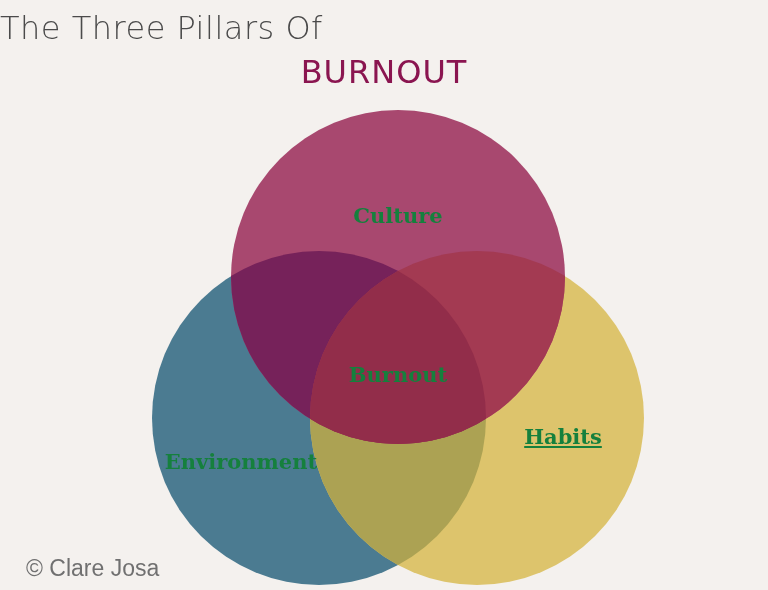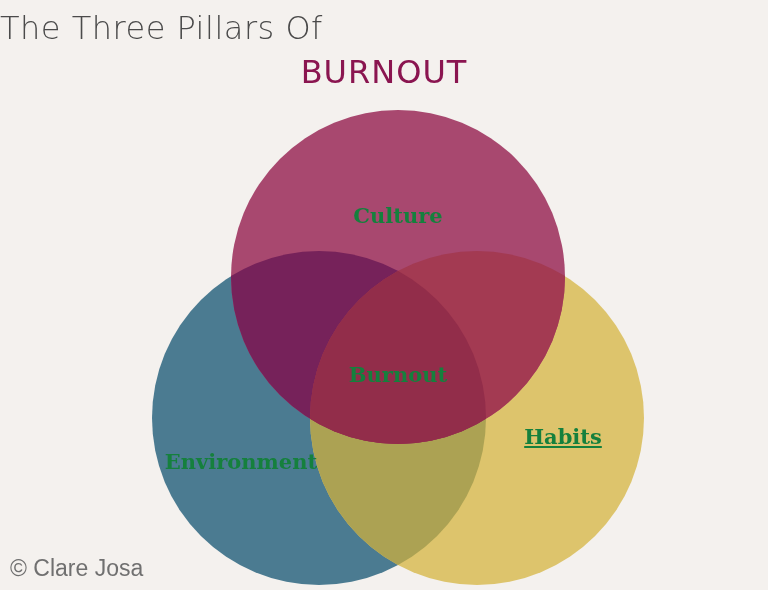--- a/index.html
+++ b/index.html
@@ -32,21 +32,21 @@
     position: absolute;
     color: #15803d;
     font-family: "DejaVu Serif", serif;
     font-weight: bold;
     font-size: 21px;
     line-height: 26px;
     white-space: nowrap;
     transform: translate(-50%, -50%);
   }
   .copyright {
-    position: absolute; left: 10px; top: 553px;
+    position: absolute; left: 26px; top: 553px;
     font-family: "Liberation Sans", sans-serif;
     font-size: 23px;
     color: #707070;
     line-height: 30px;
   }
 </style>
 </head>
 <body>
 
 <div class="title">The Three Pillars Of</div>

